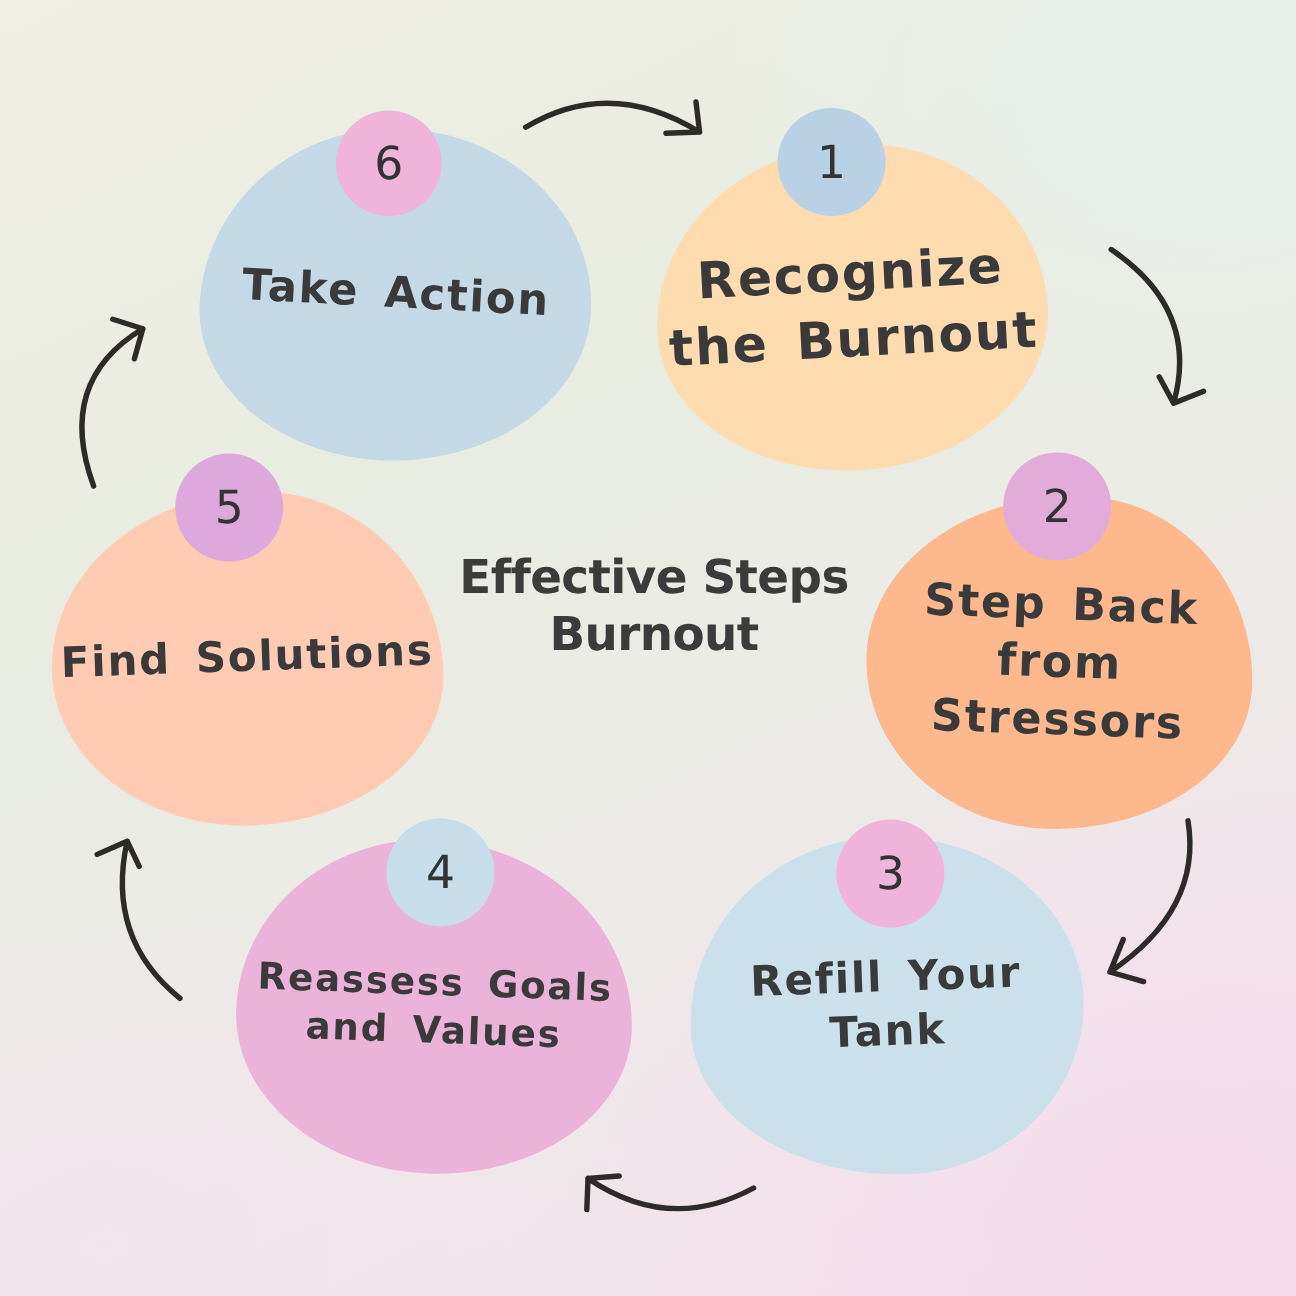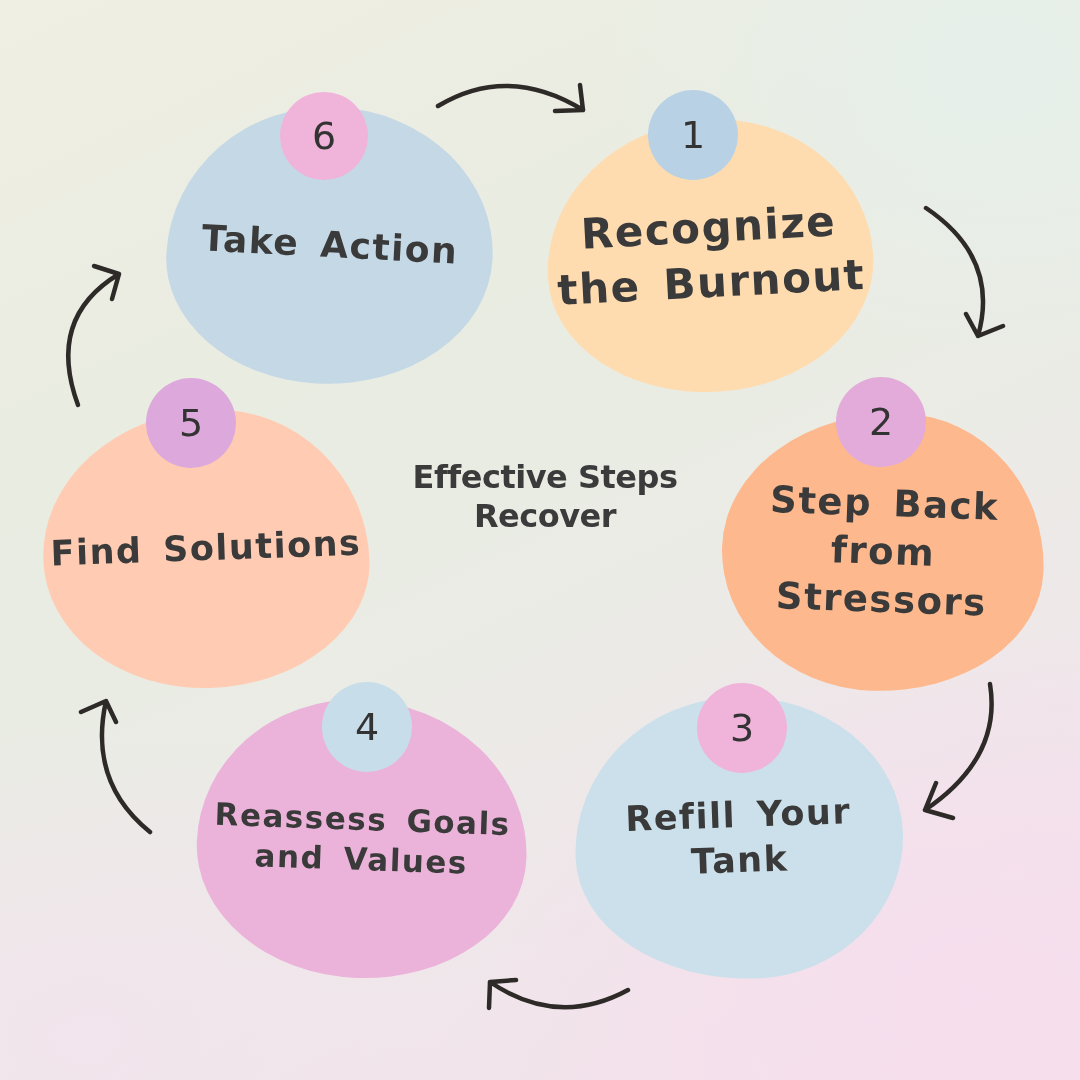--- a/index.html
+++ b/index.html
@@ -75,21 +75,21 @@
   .badge-5 { left:146px; top:378px; }
   .badge-6 { left:280px; top:92px;  width:88px; height:88px; }
 
   
   .title {
     position: absolute;
     left: 340px;
     top: 458px;
     width: 410px;
     text-align: center;
-    font-size: 32px;
+    font-size: 39px;
     line-height: 1.22;
     font-weight: bold;
     letter-spacing: -0.5px;
     color: #3b3b3b;
     z-index: 4;
   }
   .title span { display:block; }
 
   
   .arrows {
@@ -160,16 +160,16 @@
 
   <div class="blob blob-6" style="background-color: rgb(197, 216, 230);">
     <div class="blob-label">
       <span>Take Action</span>
     </div>
   </div>
   <div class="badge badge-6" style="background-color: rgb(240, 179, 217);">6</div>
 
   <div class="title" style="color: rgb(59, 59, 59);">
     <span>Effective Steps</span>
-    <span>Recover</span>
+    <span>Burnout</span>
   </div>
 
 </div>
 
 </body></html>

